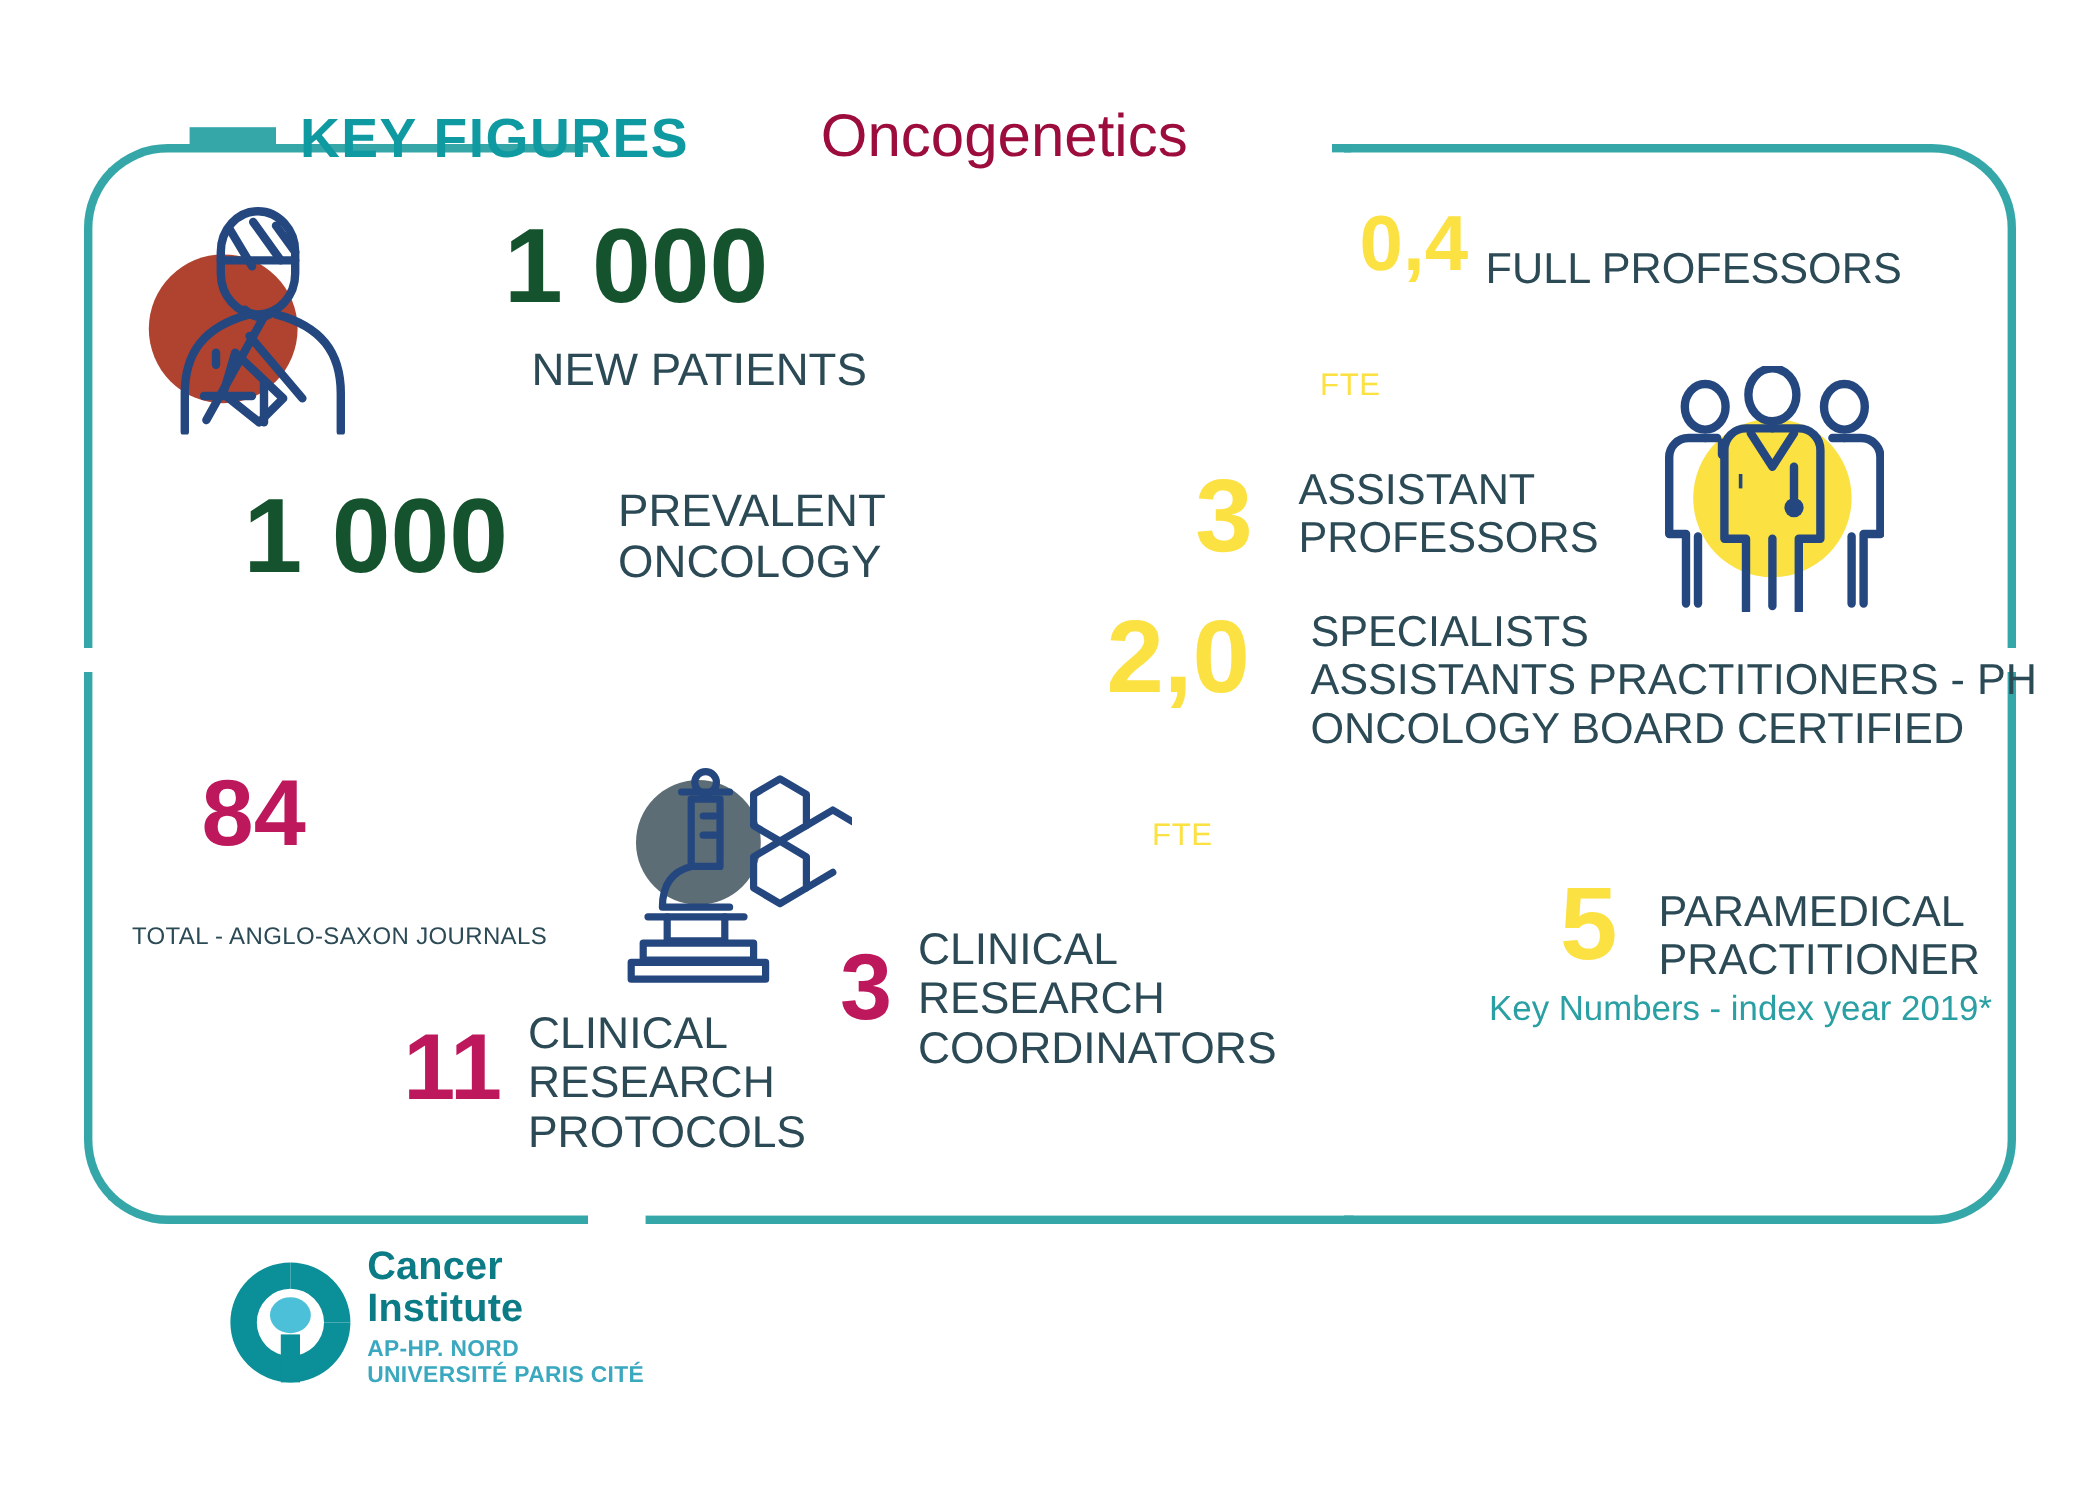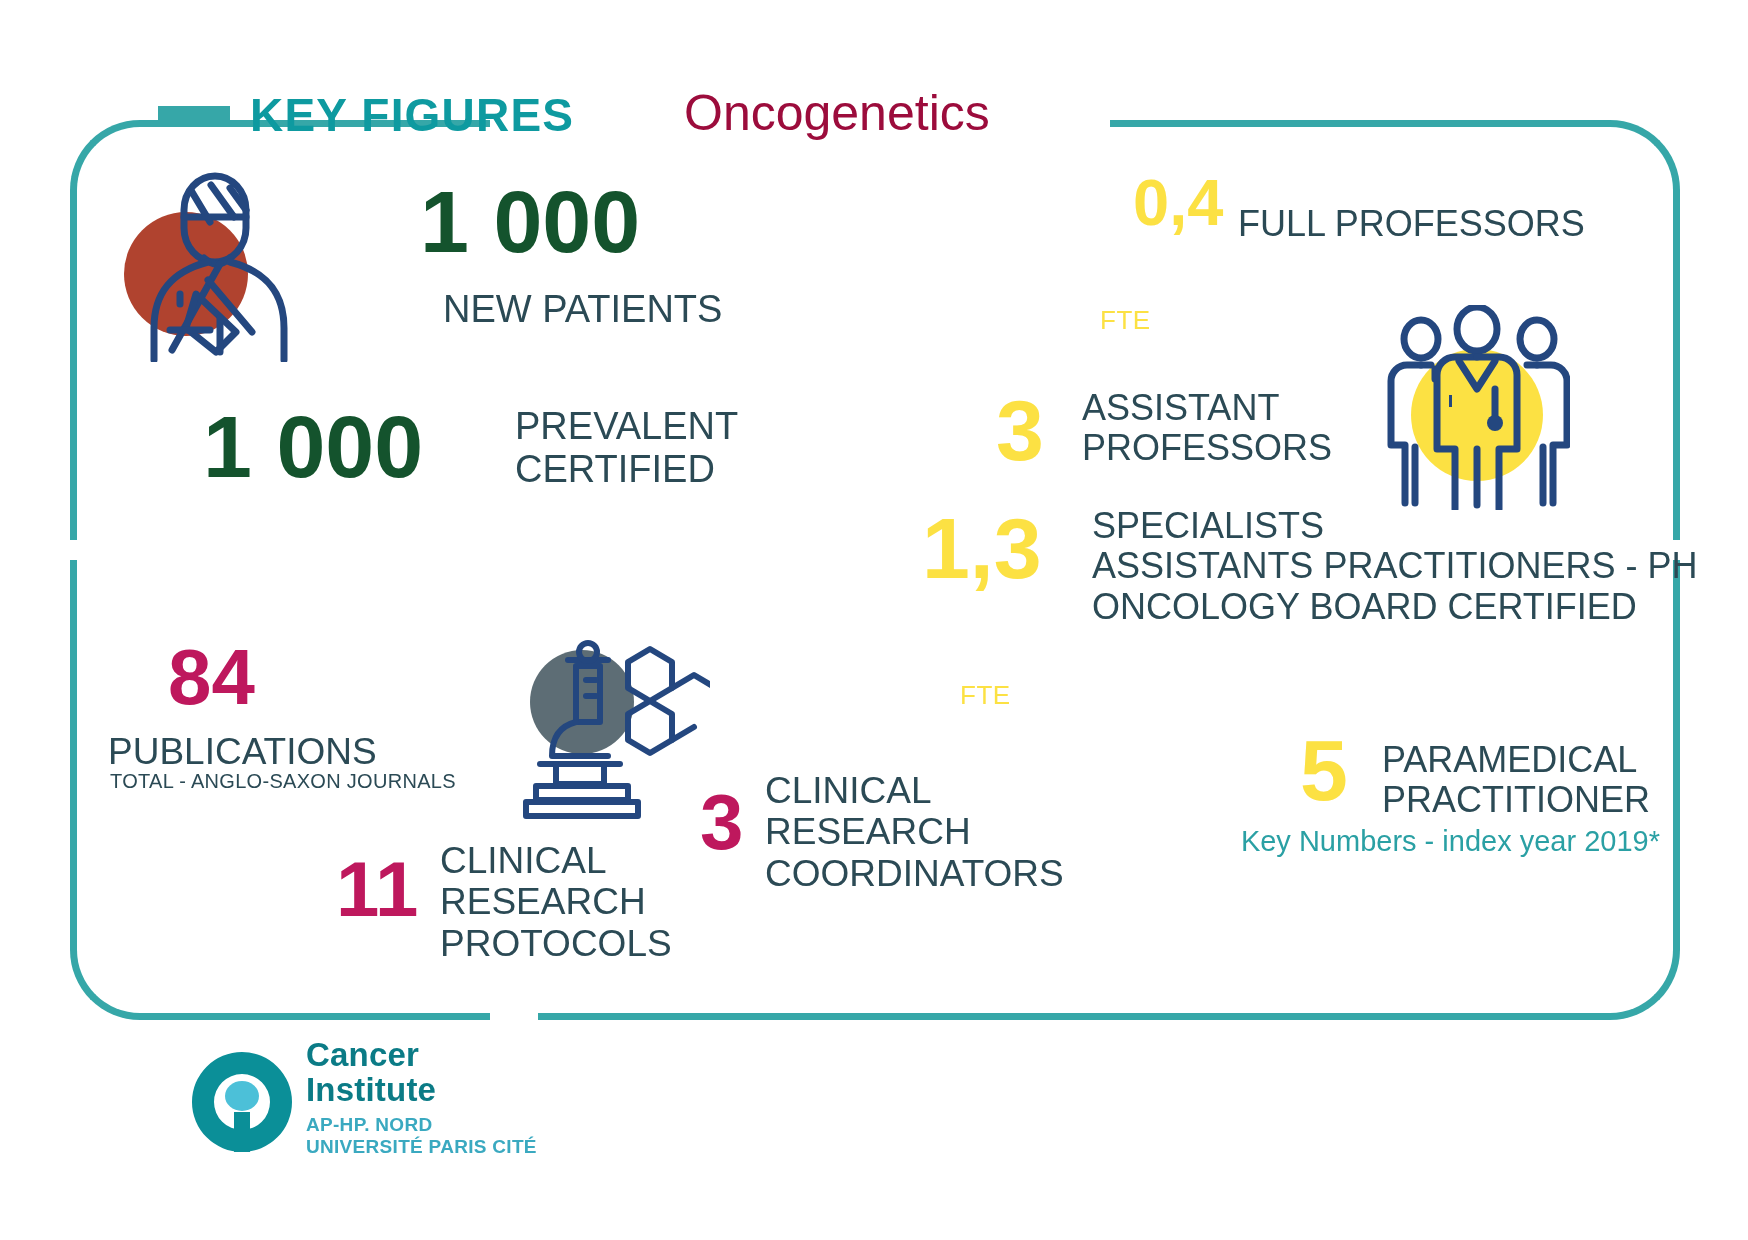--- a/index.html
+++ b/index.html
@@ -118,21 +118,21 @@
       </g>
     </svg>
   </div>
 
   <div class="abs num num-maroon" style="left:420px; top:180px; font-size:88px;">1 000</div>
   <div class="abs lbl" style="left:443px; top:288px; font-size:38px;">NEW PATIENTS</div>
 
   <div class="abs num num-maroon" style="left:203px; top:405px; font-size:88px;">1 000</div>
   <div class="abs lbl" style="left:515px; top:405px; font-size:38px;">
     <div>PREVALENT</div>
-    <div>CERTIFIED</div>
+    <div>ONCOLOGY</div>
   </div>
 
   <div class="abs" style="left:520px; top:640px; width:190px; height:200px;">
     <svg width="190" height="200" viewBox="0 0 190 200">
       <circle cx="62" cy="62" r="52" fill="#5d6d75"></circle>
       <g fill="none" stroke="#24477f" stroke-width="6" stroke-linecap="round" stroke-linejoin="round">
 
         <path d="M108 22 l22 -13 22 13 v26 l-22 13 -22 -13 z"></path>
         <path d="M152 48 l22 -13 22 13"></path>
         <path d="M108 74 l22 -13 22 13 v26 l-22 13 -22 -13 z"></path>
@@ -150,21 +150,20 @@
         <path d="M16 146 h92 v14 h-92 z"></path>
         <path d="M6 162 h112 v14 h-112 z"></path>
 
         <path d="M66 40 h10"></path>
         <path d="M66 56 h10"></path>
       </g>
     </svg>
   </div>
 
   <div class="abs num num-navy" style="left:168px; top:640px; font-size:78px;">84</div>
-  <div class="abs lbl" style="left:108px; top:731px; font-size:37px;">PUBLICATIONS</div>
   <div class="abs lbl" style="left:110px; top:770px; font-size:20px; letter-spacing:.3px;">TOTAL - ANGLO-SAXON JOURNALS</div>
 
   <div class="abs num num-navy" style="left:336px; top:852px; font-size:78px;">11</div>
   <div class="abs lbl" style="left:440px; top:840px; font-size:37px;">
     <div>CLINICAL</div>
     <div>RESEARCH</div>
     <div>PROTOCOLS</div>
   </div>
 
   <div class="abs num num-navy" style="left:700px; top:785px; font-size:78px;">3</div>
@@ -207,21 +206,21 @@
 
         <path d="M74 56 L92 84 L110 56"></path>
         <path d="M110 84 v26"></path>
         <circle cx="110" cy="118" r="8" fill="#24477f" stroke="none"></circle>
 
         <rect x="64" y="90" width="3" height="12" fill="#24477f" stroke="none"></rect>
       </g>
     </svg>
   </div>
 
-  <div class="abs num num-yellow" style="left:922px; top:508px; font-size:86px;">1,3</div>
+  <div class="abs num num-yellow" style="left:922px; top:508px; font-size:86px;">2,0</div>
   <div class="abs lbl" style="left:1092px; top:506px; font-size:36px;">
     <div>SPECIALISTS</div>
     <div>ASSISTANTS PRACTITIONERS - PH</div>
     <div>ONCOLOGY BOARD CERTIFIED</div>
   </div>
   <div class="abs fte" style="left:960px; top:680px;">FTE</div>
 
   <div class="abs num num-yellow" style="left:1300px; top:730px; font-size:86px;">5</div>
   <div class="abs lbl" style="left:1382px; top:740px; font-size:36px;">
     <div>PARAMEDICAL</div>

